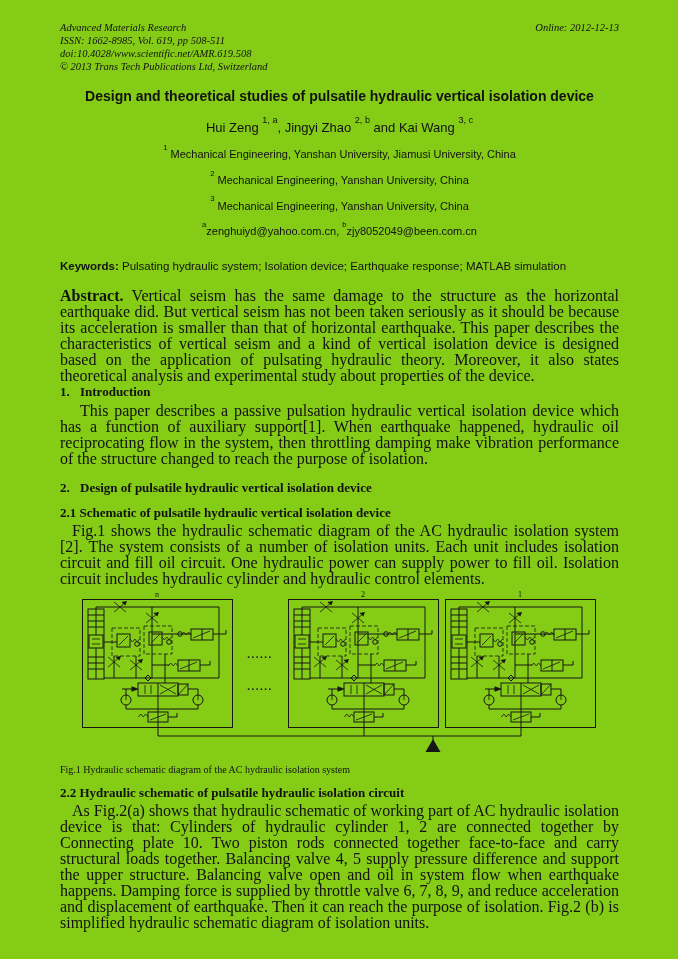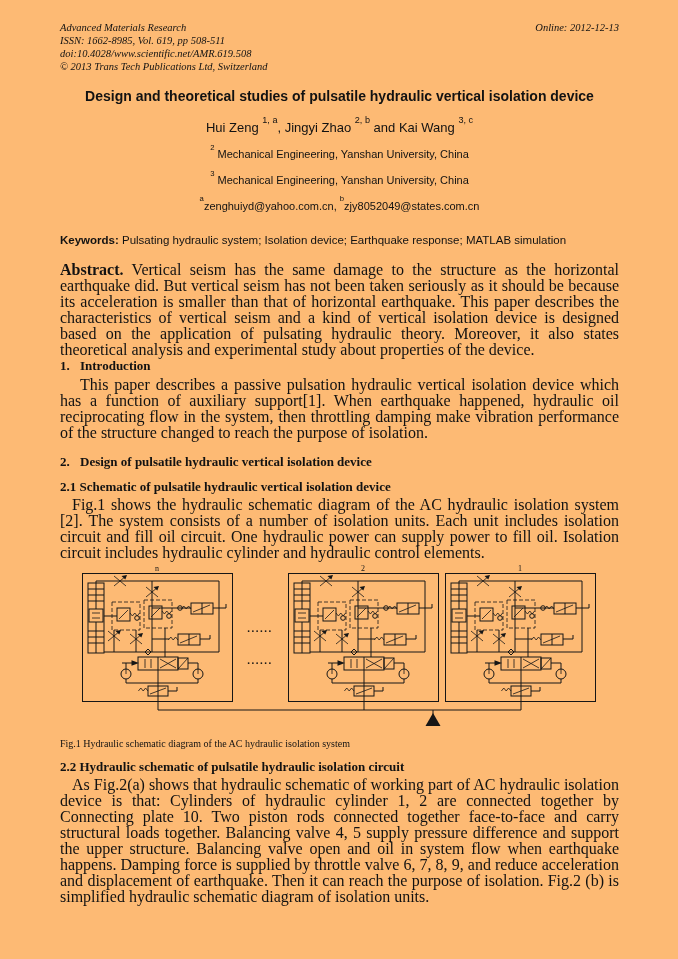--- a/index.html
+++ b/index.html
@@ -1,17 +1,17 @@
 <!DOCTYPE html>
 <html><head>
 <meta charset="utf-8">
 <style>
   html,body{margin:0;padding:0;background:#ffffff;}
   .page{
-    width:678px;height:959px;background:#fdba74;color:#121212;
+    width:678px;height:959px;background:#84cc16;color:#121212;
     box-sizing:border-box;padding:21px 59px 0 60px;position:relative;
     font-family:"Liberation Serif",serif;overflow:hidden;
   }
   
   .hdr{display:flex;justify-content:space-between;align-items:flex-start;
        font:italic 10.5px/13px "Liberation Serif",serif;}
   .hdr-left div{white-space:nowrap;}
   
   .title{font:bold 14px/19px "Liberation Sans",sans-serif;text-align:center;
          max-width:540px;margin:14px auto 0;}
@@ -56,25 +56,26 @@
     </div>
     <div class="hdr-right">Online: 2012-12-13</div>
   </div>
 
   <h1 class="title">Design and theoretical studies of pulsatile hydraulic vertical isolation device</h1>
 
   <div class="authors">
     <span>Hui Zeng </span><sup>1, a</sup><span>, </span><span>Jingyi Zhao </span><sup>2, b</sup><span> and </span><span>Kai Wang </span><sup>3, c</sup>
   </div>
 
+  <div class="affil"><sup>1</sup><span> Mechanical Engineering, Yanshan University, Jiamusi University, China</span></div>
   <div class="affil"><sup>2</sup><span> Mechanical Engineering, Yanshan University, China</span></div>
   <div class="affil"><sup>3</sup><span> Mechanical Engineering, Yanshan University, China</span></div>
 
   <div class="emails">
-    <sup>a</sup><span>zenghuiyd@yahoo.com.cn, </span><sup>b</sup><span>zjy8052049@states.com.cn</span>
+    <sup>a</sup><span>zenghuiyd@yahoo.com.cn, </span><sup>b</sup><span>zjy8052049@been.com.cn</span>
   </div>
 
   <div class="keywords">
     <span class="kw-label">Keywords:</span><span> Pulsating hydraulic system; Isolation device; Earthquake response; MATLAB simulation</span>
   </div>
 
   <p class="abstract">
     <span class="abs-label">Abstract.</span><span> Vertical seism has the same damage to the structure as the horizontal earthquake did. But vertical seism has not been taken seriously as it should be because its acceleration is smaller than that of horizontal earthquake. This paper describes the characteristics of vertical seism and a kind of vertical isolation device is designed based on the application of pulsating hydraulic theory. Moreover, it also states theoretical analysis and experimental study about properties of the device.</span>
   </p>
 

